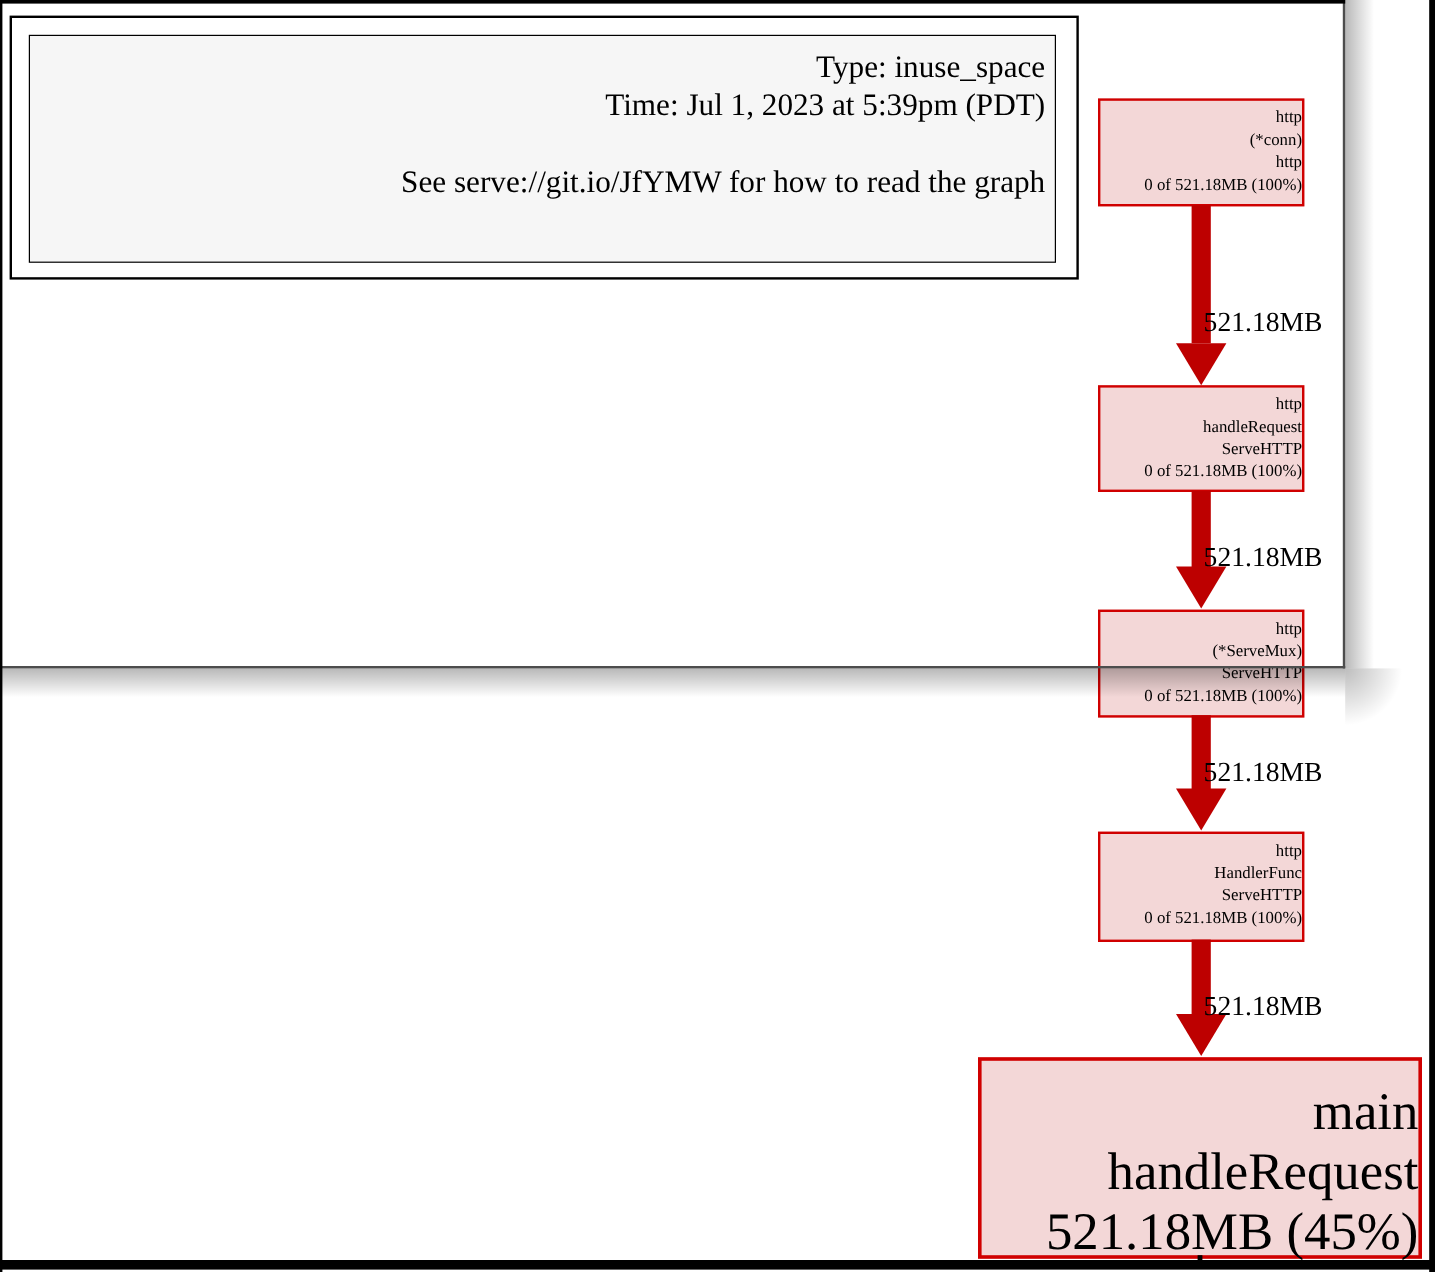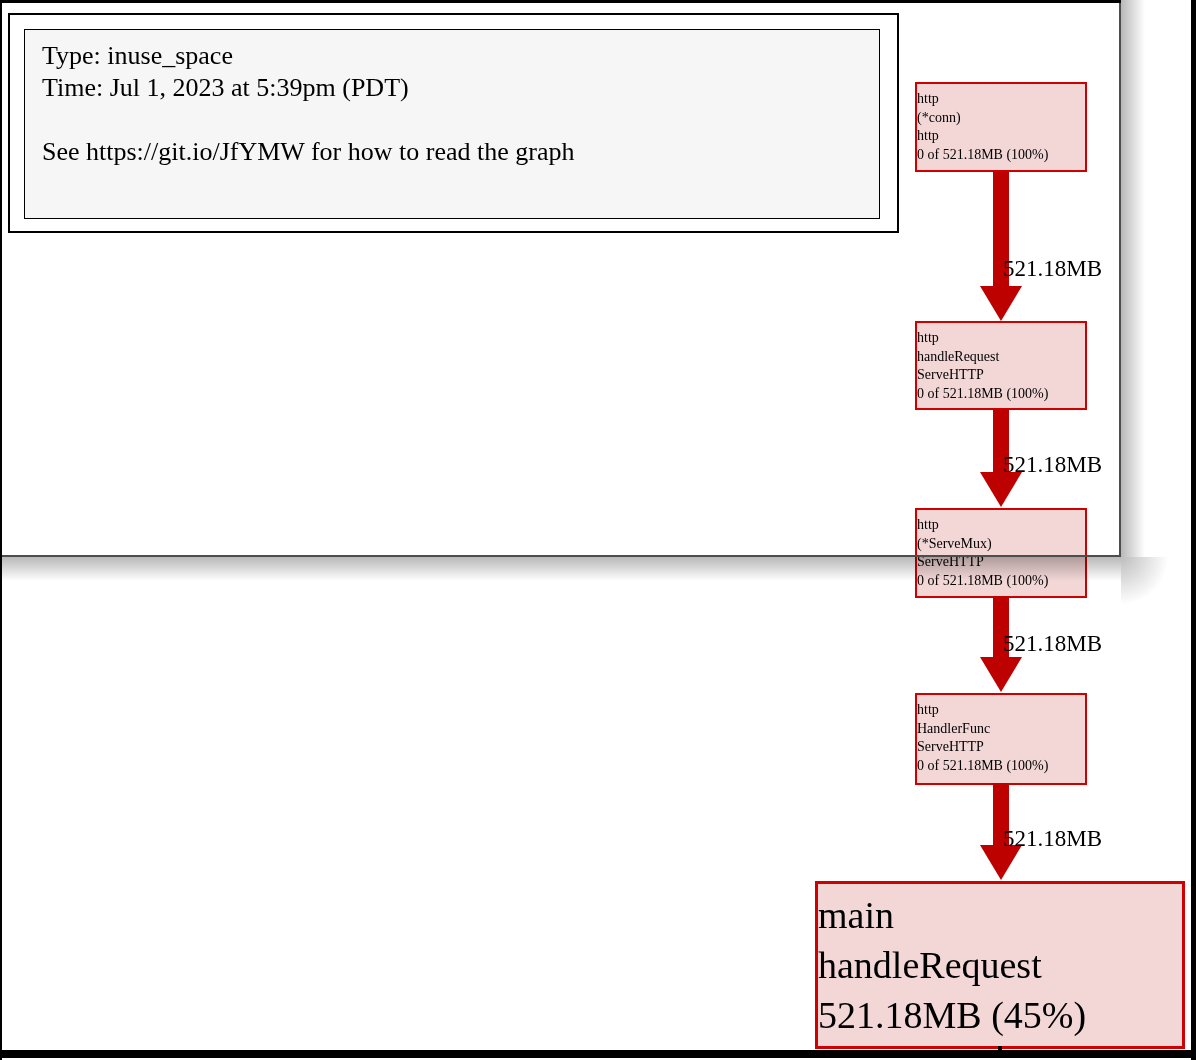--- a/index.html
+++ b/index.html
@@ -16,38 +16,38 @@
 
   
   .b-top    { left: 0;      top: 0;      width: 1121px; height: 3px;    background: #000; z-index: 6; }
   .b-left   { left: 0;      top: 0;      width: 2px;    height: 1060px; background: #000; z-index: 6; }
   .b-right  { left: 1191px; top: 0;      width: 5px;    height: 1060px; background: #000; z-index: 6; }
   .b-bottom { left: 0;      top: 1050px; width: 1196px; height: 8px;    background: #000; z-index: 6; }
 
   
   .legend-outer {
     left: 8px; top: 13px; width: 891px; height: 220px;
-    border: 2.5px solid #000; background: #fff; box-sizing: border-box; z-index: 1;
+    border: 2.5px solid #000; background: #fff; box-sizing: border-box; z-index: 1; text-align: right;
   }
   .legend-inner {
     position: absolute; left: 14px; top: 14px; width: 856px; height: 190px;
     border: 1.5px solid #000; background: #f6f6f6; box-sizing: border-box;
     padding: 10px 8px 0 17px;
     font-size: 26px; line-height: 32px; white-space: nowrap;
   }
   .legend-line { min-height: 32px; }
 
   
   .node {
     border: 2.5px solid #d00000; background: #f3d7d7; box-sizing: border-box;
-    text-align: left; z-index: 1;
+    text-align: right; z-index: 1;
   }
   .node.small { left: 915px; width: 172px; font-size: 14px; line-height: 18.5px; padding-top: 6px; }
   .node.big   { left: 815px; top: 881px; width: 370px; height: 168px;
-                border-width: 3px; font-size: 38px; line-height: 50px; padding-top: 6px; }
+                border-width: 3px; font-size: 44px; line-height: 50px; padding-top: 18px; }
   .n1 { top: 82px;  height: 90px; }
   .n2 { top: 321px; height: 89px; }
   .n3 { top: 508px; height: 90px; }
   .n4 { top: 693px; height: 92px; }
 
   
   .shaft { left: 993px; width: 16px; background: #bd0000; z-index: 1; }
   .s1 { top: 171px; height: 115px; }
   .s2 { top: 409px; height: 64px; }
   .s3 { top: 596px; height: 62px; }
@@ -82,21 +82,21 @@
 </head>
 <body>
 
 <div class="screen">
 
   <div class="abs legend-outer">
     <div class="legend-inner">
       <div class="legend-line">Type: inuse_space</div>
       <div class="legend-line">Time: Jul 1, 2023 at 5:39pm (PDT)</div>
       <div class="legend-line"></div>
-      <div class="legend-line">See https://git.io/JfYMW for how to read the graph</div>
+      <div class="legend-line">See serve://git.io/JfYMW for how to read the graph</div>
     </div>
   </div>
 
   <div class="abs node small n1">
     <div>http</div>
     <div>(*conn)</div>
     <div>http</div>
     <div>0 of 521.18MB (100%)</div>
   </div>
 

